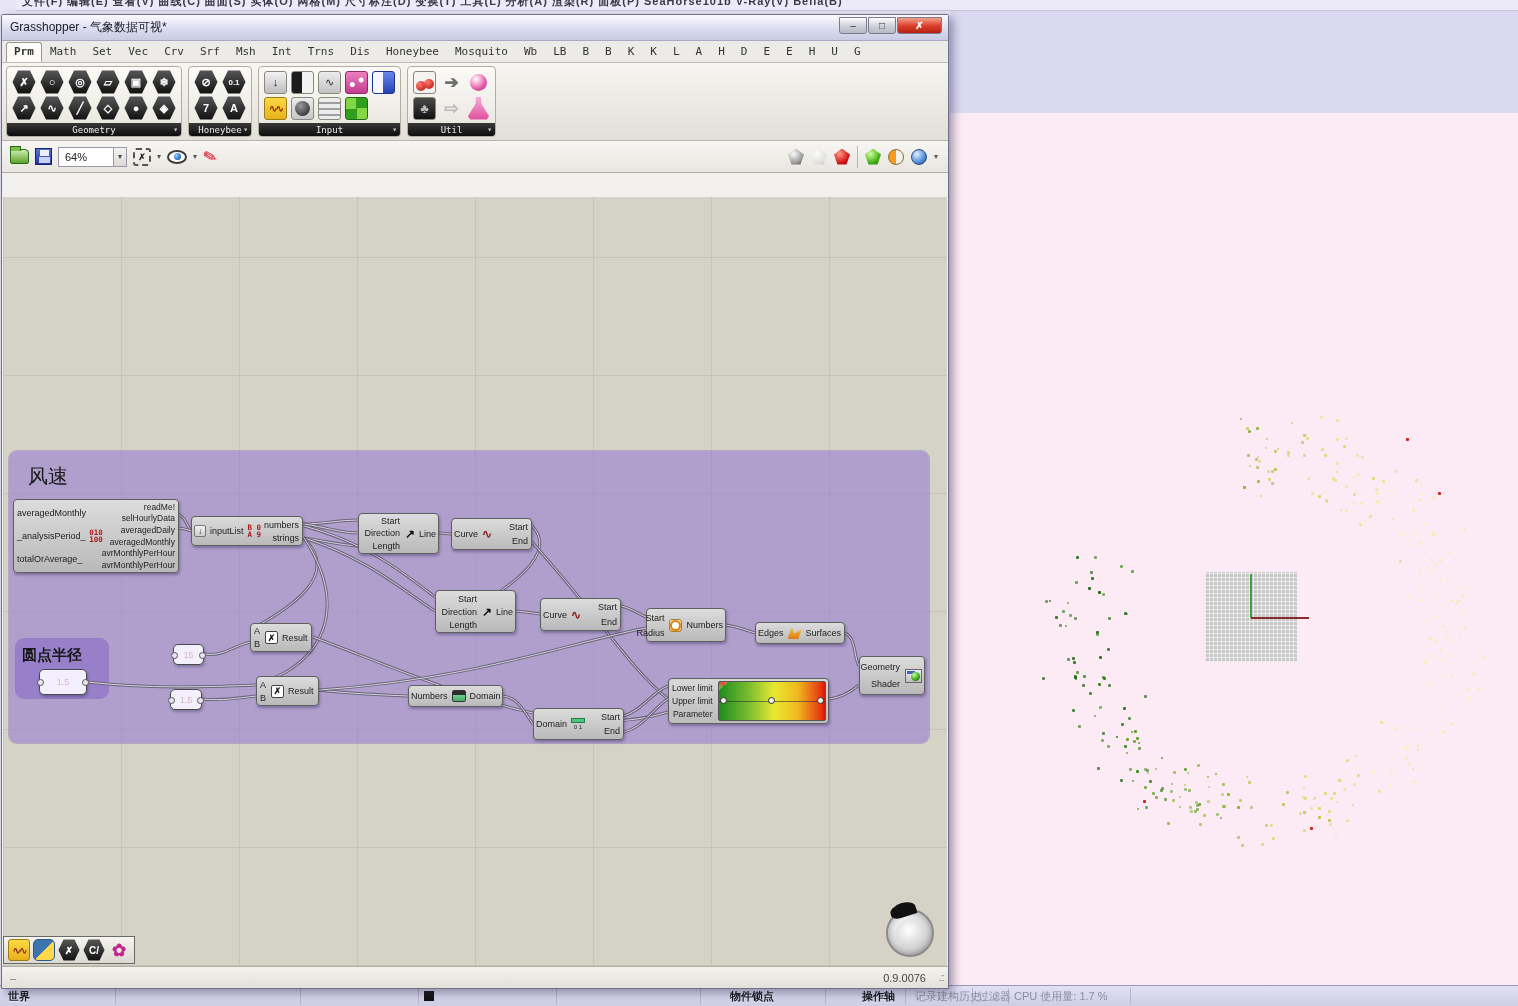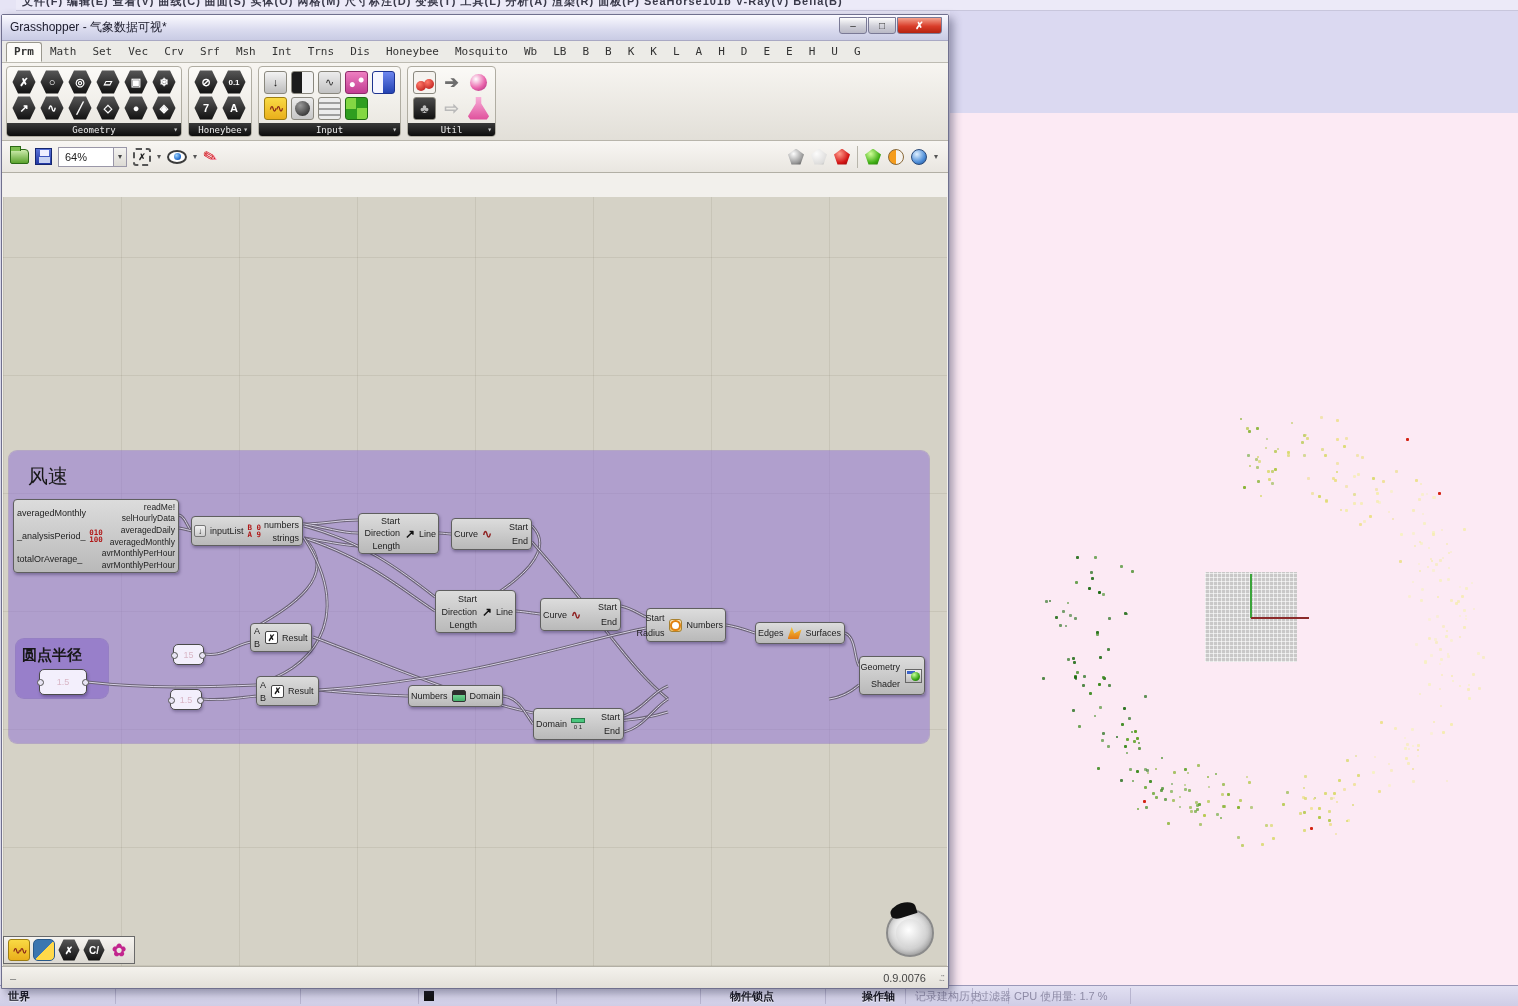--- a/index.html
+++ b/index.html
@@ -957,20 +957,34 @@
             <span>Edges</span>
           </div>
         <div class="nmid">
             <span class="g-boundary"></span>
           </div>
         <div class="nmid">
             <span>Surfaces</span>
           </div>
       </div>
 
+      <div class="grad-node" style="left:665px;top:481px;width:161px;height:46px">
+        <div class="grad-in">
+          <span>Lower limit</span>
+          <span>Upper limit</span>
+          <span>Parameter</span>
+        </div>
+        <div class="grad-bar">
+          <span class="grad-corner"></span>
+          <span class="grad-line"></span>
+          <span class="grad-knob" style="left:5%"></span>
+          <span class="grad-knob" style="left:50%"></span>
+          <span class="grad-knob" style="left:96%"></span>
+        </div>
+      </div>
 
       <div class="node" style="left:856px;top:459px;width:66px;height:39px">
         <div class="ncol nin nflex1" style="align-items:flex-end">
           <span>Geometry</span>
           <span>Shader</span>
         </div>
         <div class="nmid">
             <span class="g-preview"></span>
           </div>
       </div>

